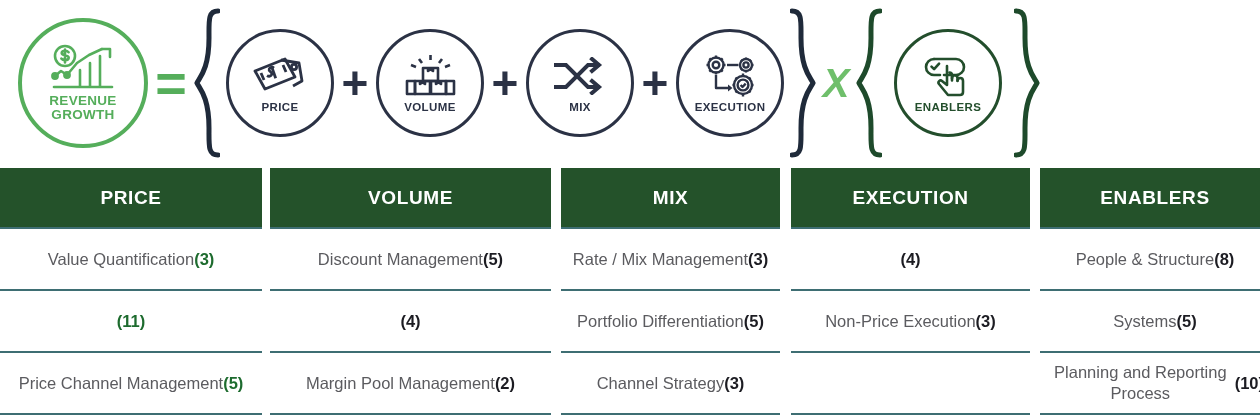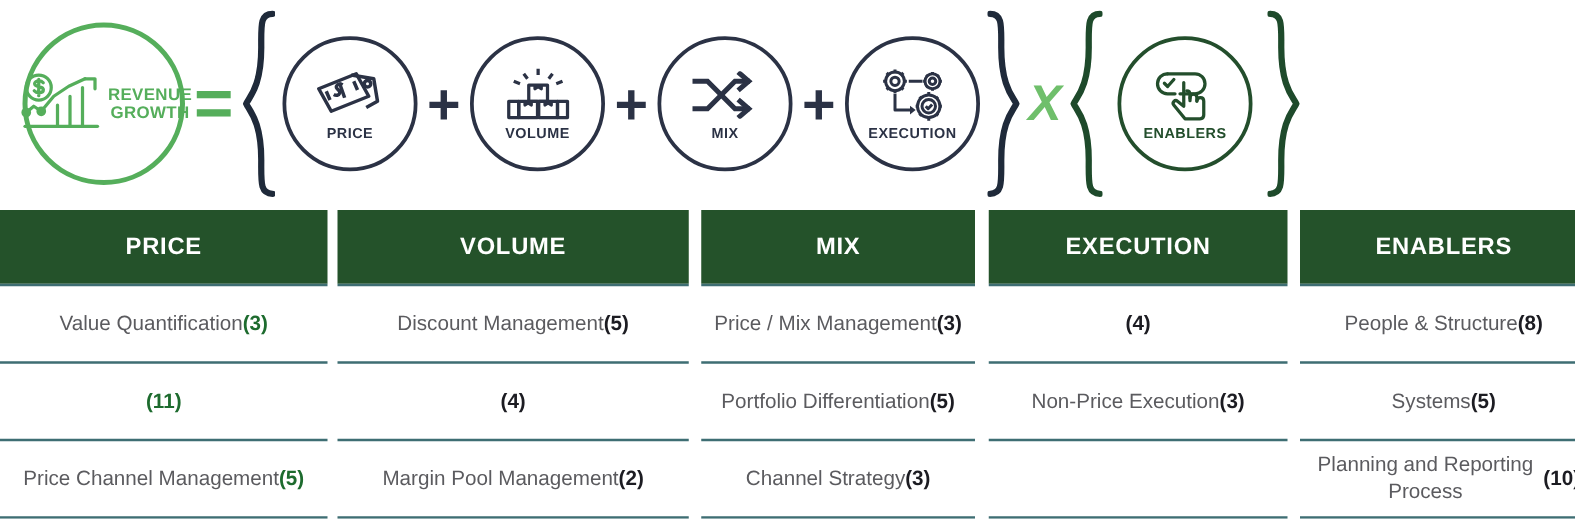--- a/index.html
+++ b/index.html
@@ -17,21 +17,21 @@
     display:flex;align-items:center;
   }
 
   .node{position:relative;flex:0 0 auto;}
 
   
   .rg-circle{
     width:130px;height:130px;border-radius:50%;
     border:4px solid #55AE5B;
     margin-left:18px;
-    display:flex;flex-direction:row;align-items:center;justify-content:center;
+    display:flex;flex-direction:column;align-items:center;justify-content:center;
     box-sizing:border-box;
   }
   .rg-art{width:74px;height:50px;margin-bottom:1px;}
   .rg-label{
     color:#55AE5B;font-weight:bold;font-size:13.5px;line-height:14px;
     text-align:center;letter-spacing:.3px;
   }
 
   
   .op{
@@ -280,21 +280,21 @@
       <div class="cell">
         <span>Margin Pool Management</span>
         <span class="n"> (2)</span>
       </div>
     </div>
     <div class="col-sep"></div>
     <div class="col" style="flex: 0 0 219px;">
       <div class="col-head">MIX</div>
       <div class="head-underline"></div>
       <div class="cell">
-        <span>Price / Mix Management</span>
+        <span>Rate / Mix Management</span>
         <span class="n"> (3)</span>
       </div>
       <div class="cell">
         <span>Portfolio Differentiation</span>
         <span class="n"> (5)</span>
       </div>
       <div class="cell">
         <span>Channel Strategy</span>
         <span class="n"> (3)</span>
       </div>

